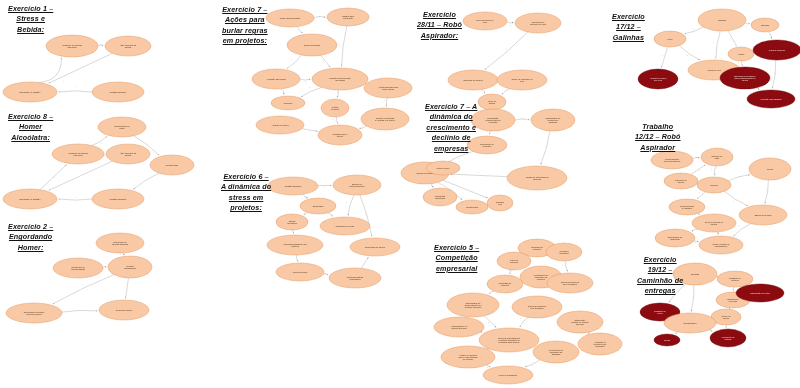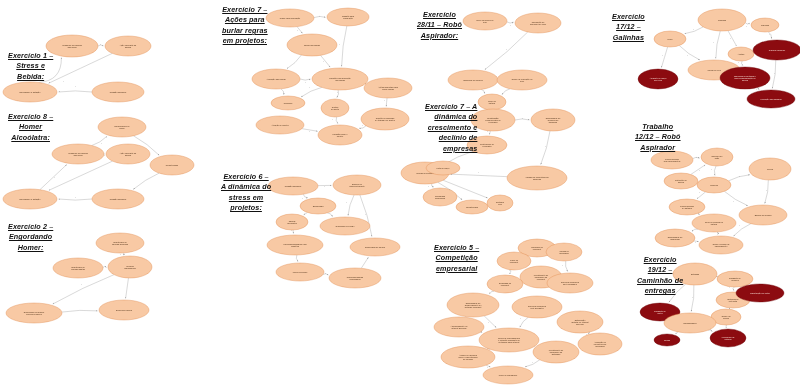--- a/index.html
+++ b/index.html
@@ -598,41 +598,41 @@
           <ellipse cx="728" cy="338" rx="18" ry="9" class="dark"></ellipse>
           <text x="728" y="336.775" class="node-label dark"><tspan x="728" y="336.77">Velocidade de</tspan><tspan x="728" y="339.22">entrega</tspan></text>
         </g>
         <g>
           <ellipse cx="667" cy="340" rx="13" ry="6" class="dark"></ellipse>
           <text x="667" y="340" class="node-label dark"><tspan x="667" y="340.00">Trocas</tspan></text>
         </g>
       </g>
   </svg>
   <div id="headings-layer">
-      <div class="heading" style="left: 8px; top: 4px; margin-top: 47px;">Exercício 1 –
+      <div class="heading" style="left: 8px; top: 4px;">Exercício 1 –
 Stress e
 Bebida:</div>
       <div class="heading" style="left: 8px; top: 112px;">Exercício 8 –
 Homer
 Alcoólatra:</div>
       <div class="heading" style="left: 8px; top: 222px;">Exercício 2 –
 Engordando
 Homer:</div>
       <div class="heading" style="left: 222px; top: 5px;">Exercício 7 –
 Ações para
 burlar regras
 em projetos:</div>
       <div class="heading" style="left: 221px; top: 172px;">Exercício 6 –
 A dinâmica do
 stress em
 projetos:</div>
       <div class="heading" style="left: 417px; top: 10px;">Exercício
 28/11 – Robô
 Aspirador:</div>
-      <div class="heading" style="left: 425px; top: 102px; text-align: right;">Exercício 7 – A
+      <div class="heading" style="left: 425px; top: 102px;">Exercício 7 – A
 dinâmica do
 crescimento e
 declínio de
 empresas</div>
       <div class="heading" style="left: 434px; top: 243px;">Exercício 5 –
 Competição
 empresarial</div>
       <div class="heading" style="left: 612px; top: 12px;">Exercício
 17/12 –
 Galinhas</div>

